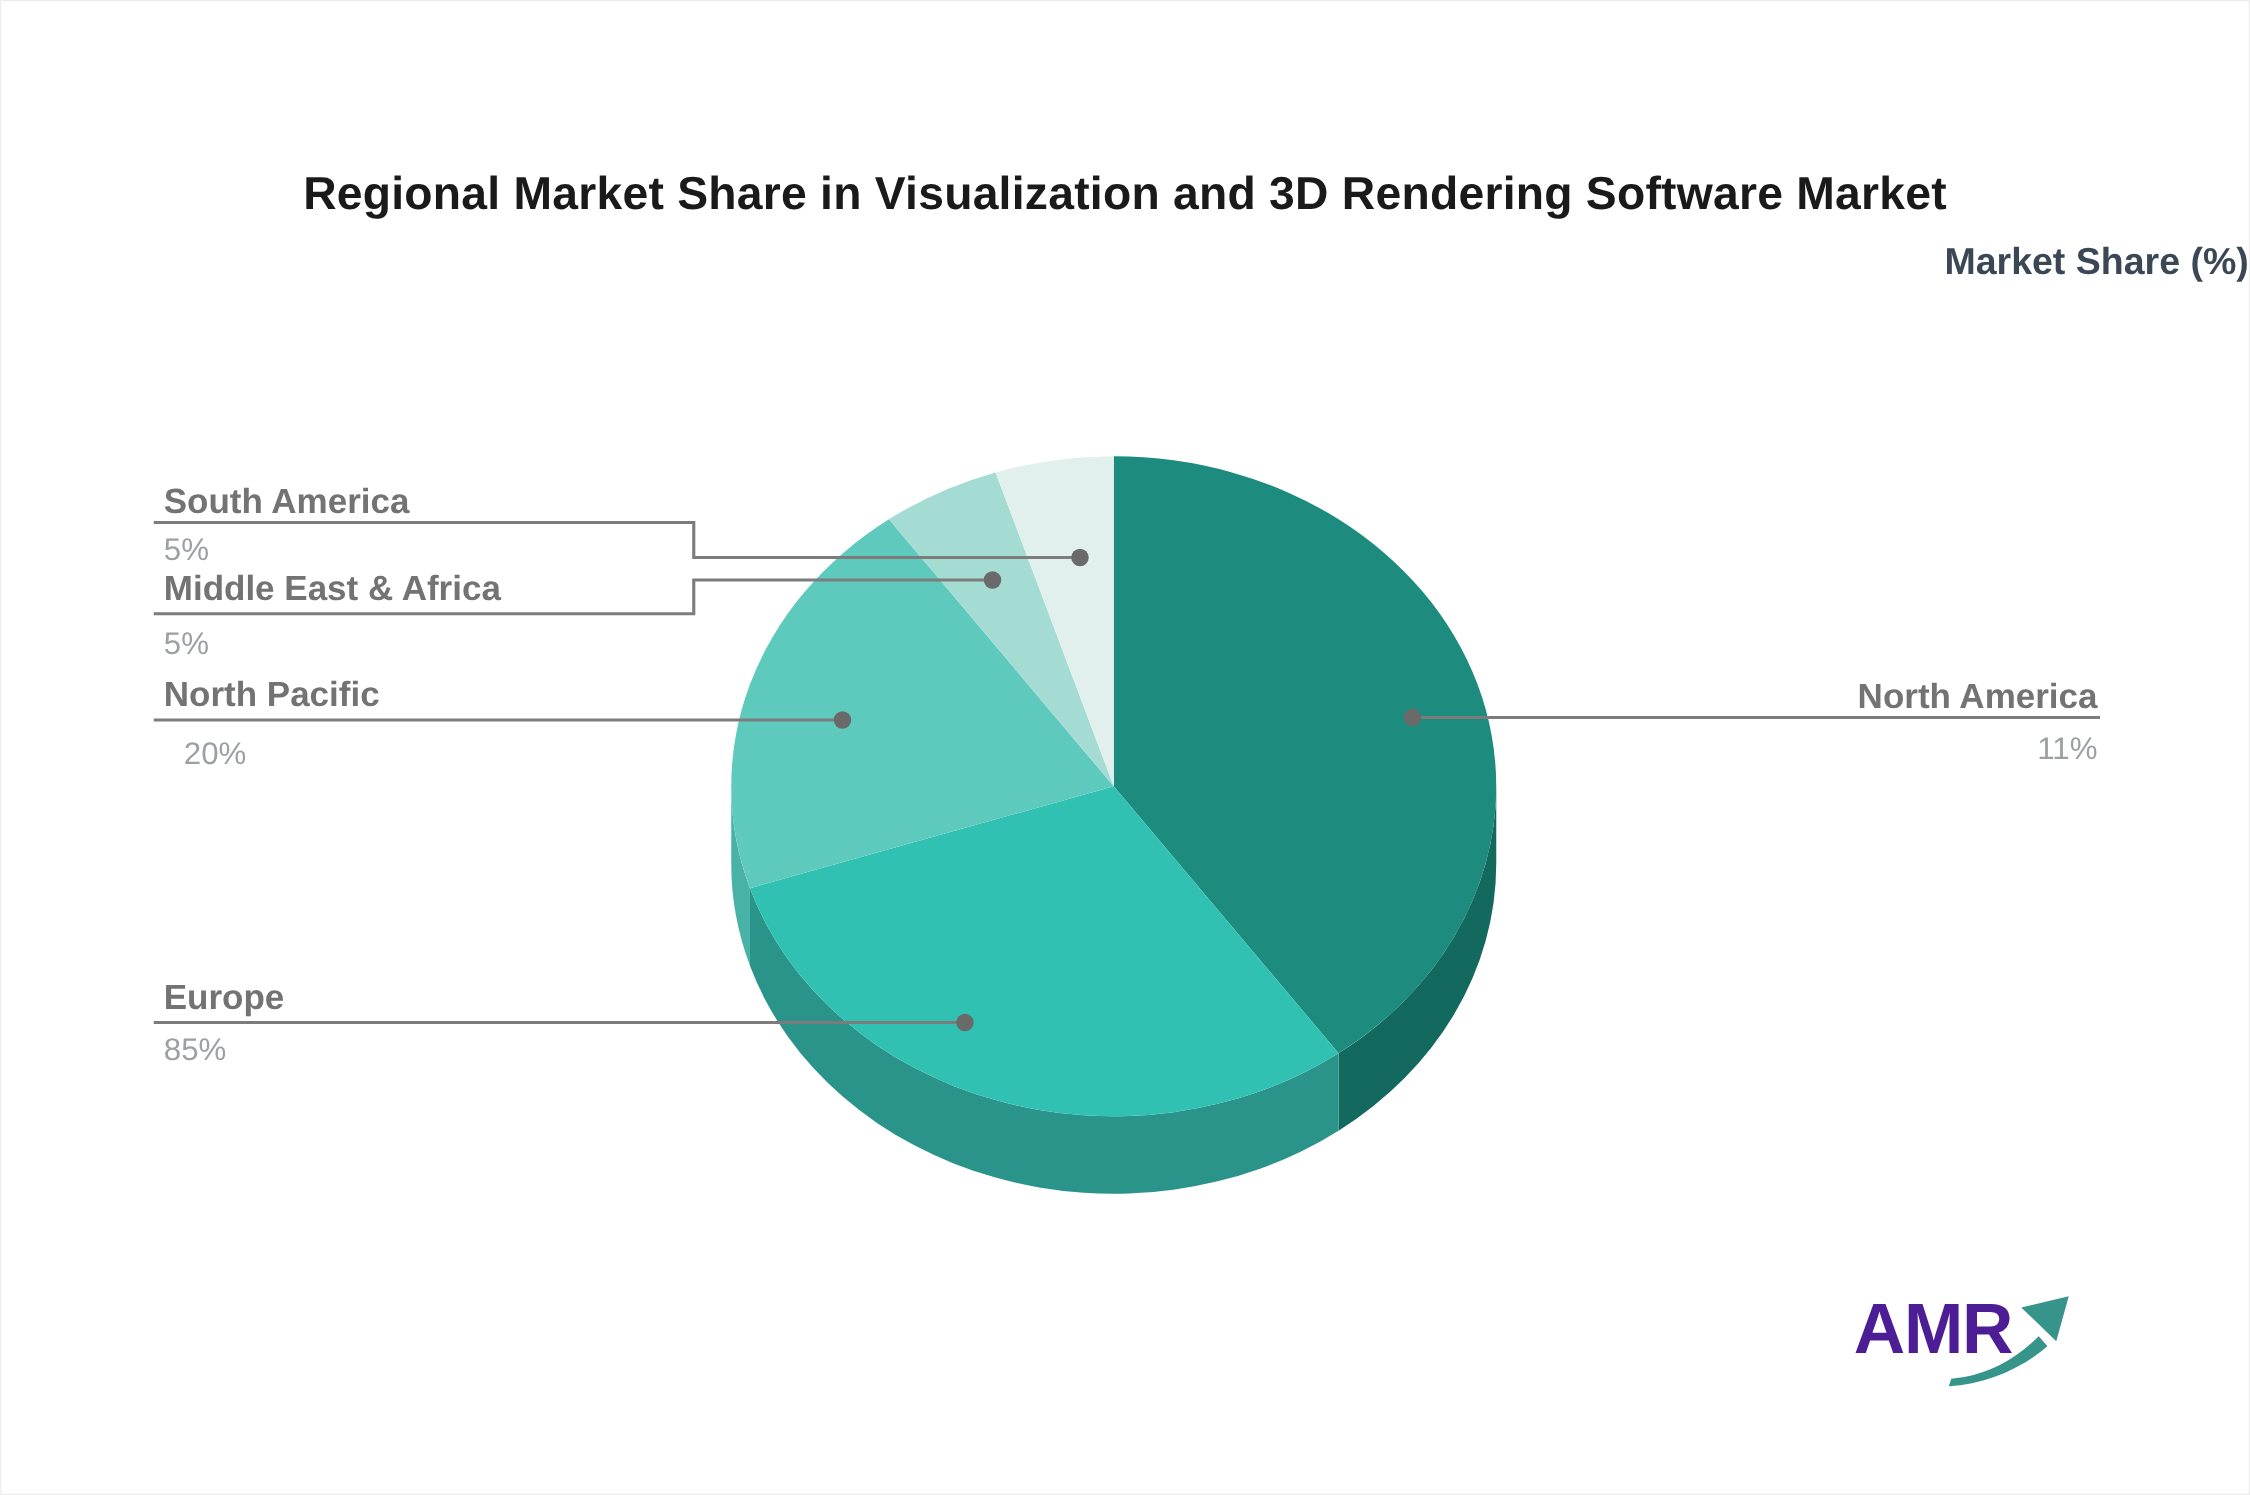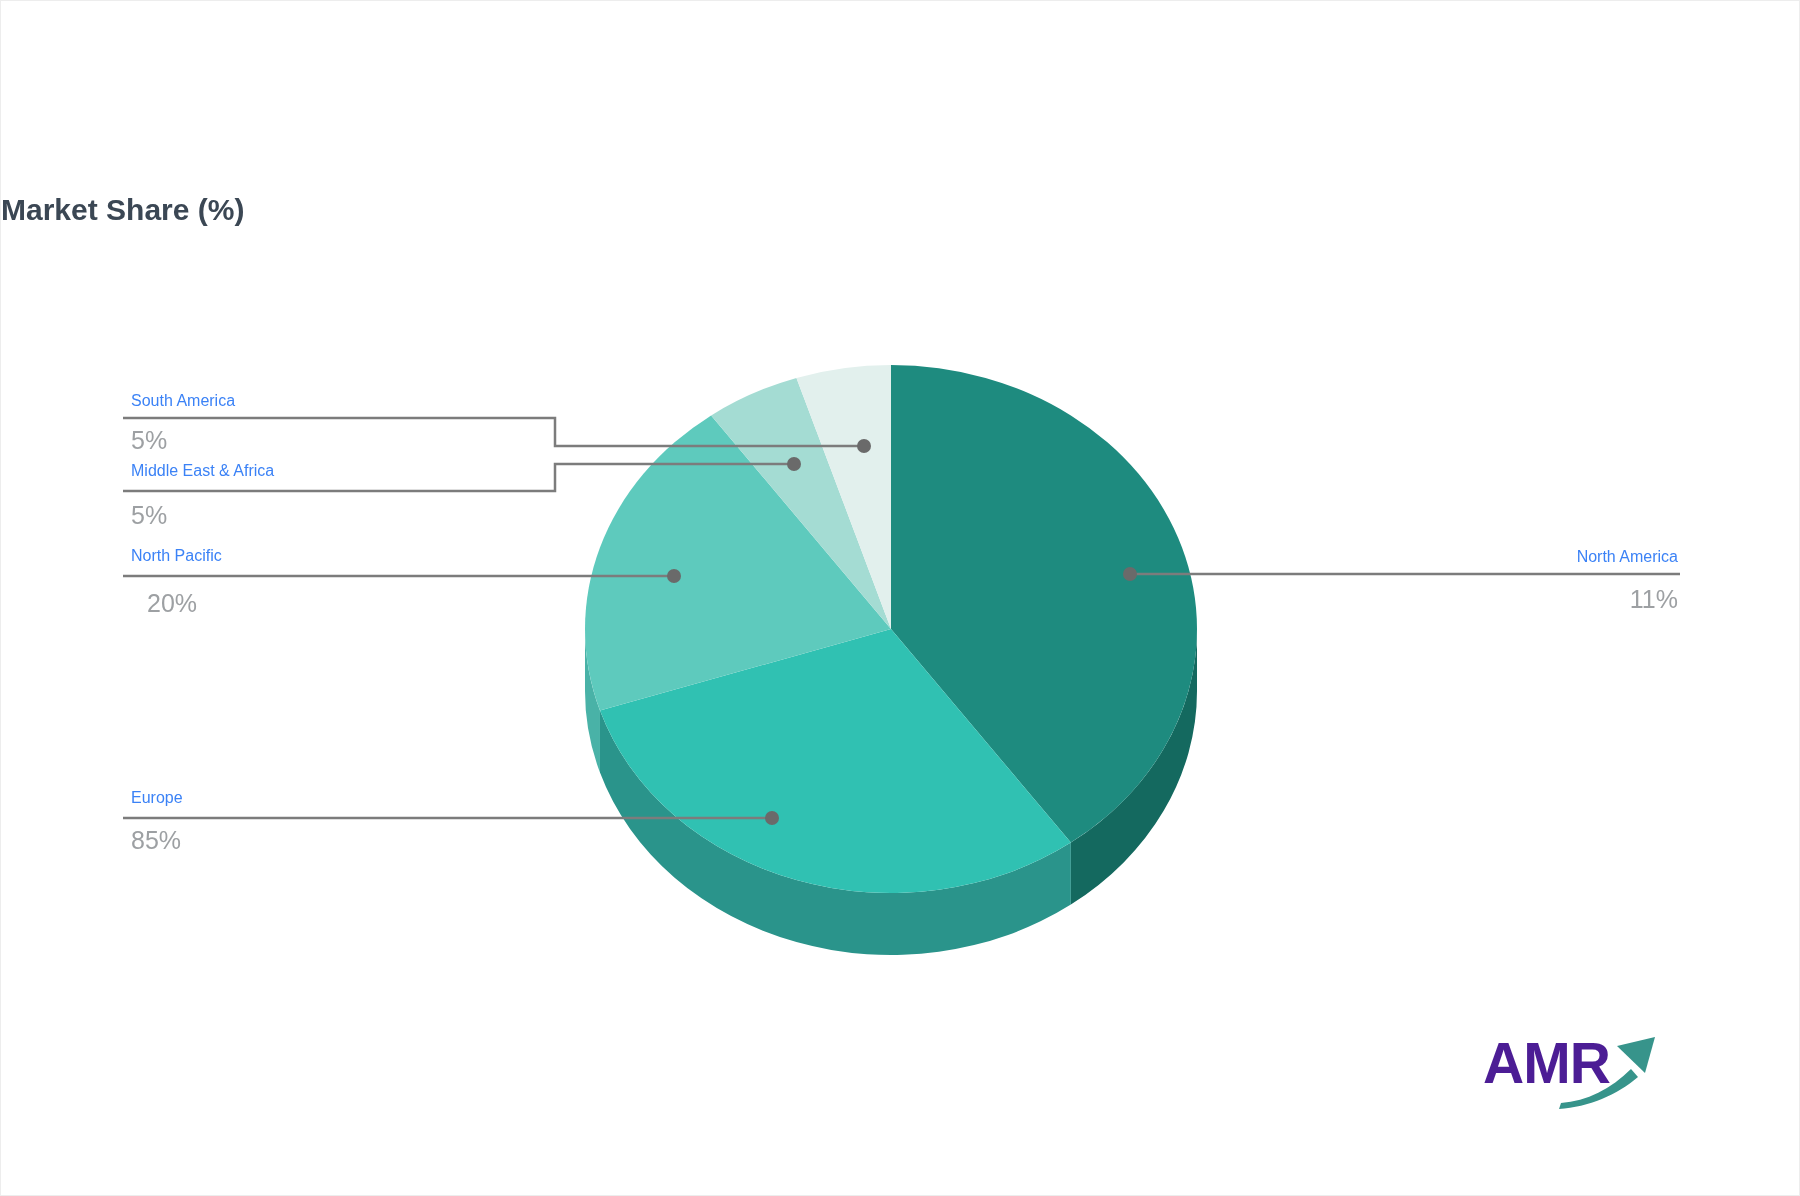--- a/index.html
+++ b/index.html
@@ -6,43 +6,44 @@
   .canvas{
     position:relative;width:1800px;height:1196px;background:#ffffff;
     border:1px solid #ededed;box-sizing:border-box;overflow:hidden;
     font-family:"Liberation Sans", sans-serif;
   }
   .title{
     position:absolute;top:133px;left:0;width:100%;text-align:center;
     font-size:37px;font-weight:bold;color:#1a1a1a;letter-spacing:0.2px;
   }
   .subtitle{
-    position:absolute;top:192px;left:0;width:100%;text-align:left;
+    position:absolute;top:192px;left:0;width:100%;text-align:right;
     font-size:30px;font-weight:bold;color:#3b4754;
   }
   .pie-svg{position:absolute;left:0;top:0;width:1800px;height:1196px;}
   .clabel{
-    position:absolute;font-size:16px;line-height:29px;color:#3b82f6;white-space:nowrap;
+    position:absolute;font-size:28px;line-height:29px;color:#737373;white-space:nowrap;font-weight:bold;
   }
   .cvalue{
     position:absolute;font-size:25px;line-height:29px;color:#9da0a3;white-space:nowrap;
   }
   .ralign{text-align:center;}
   .logo{position:absolute;left:1482px;top:1034px;width:180px;height:80px;}
   .logo-text{
     position:absolute;left:0;top:0;font-size:57px;font-weight:bold;
     color:#4c1d95;line-height:1;letter-spacing:-1px;
   }
   .logo-arrow{position:absolute;left:76px;top:-4px;}
 </style>
 </head>
 <body>
 
 <div class="canvas">
 
+  <div class="title">Regional Market Share in Visualization and 3D Rendering Software Market</div>
   <div class="subtitle">Market Share (%)</div>
 
   <svg id="pie" class="pie-svg" viewBox="0 0 1800 1196">
       <path d="M1196,628 A306,264 0 0 1 1069.8622872014969,841.5804865149861 v62 A306,264 0 0 0 1196,690 Z" fill="#14695f"></path>
       <path d="M1069.8622872014969,841.5804865149861 A306,264 0 0 1 598.976706013683,709.5804865149862 v62 A306,264 0 0 0 1069.8622872014969,903.5804865149861 Z" fill="#2a948b"></path>
       <path d="M598.976706013683,709.5804865149862 A306,264 0 0 1 584,628 v62 A306,264 0 0 0 598.976706013683,771.5804865149862 Z" fill="#49b2a7"></path>
       <path d="M890,628 L890,364 A306,264 0 0 1 1069.8622872014969,841.5804865149861 Z" fill="#1e8b7f"></path>
       <path d="M890,628 L1069.8622872014969,841.5804865149861 A306,264 0 0 1 598.976706013683,709.5804865149862 Z" fill="#30c1b2"></path>
       <path d="M890,628 L598.976706013683,709.5804865149862 A306,264 0 0 1 710.1377127985031,414.4195134850139 Z" fill="#5ecabd"></path>
       <path d="M890,628 L710.1377127985031,414.4195134850139 A306,264 0 0 1 795.440799721266,376.92107969807944 Z" fill="#a4dcd3"></path>

